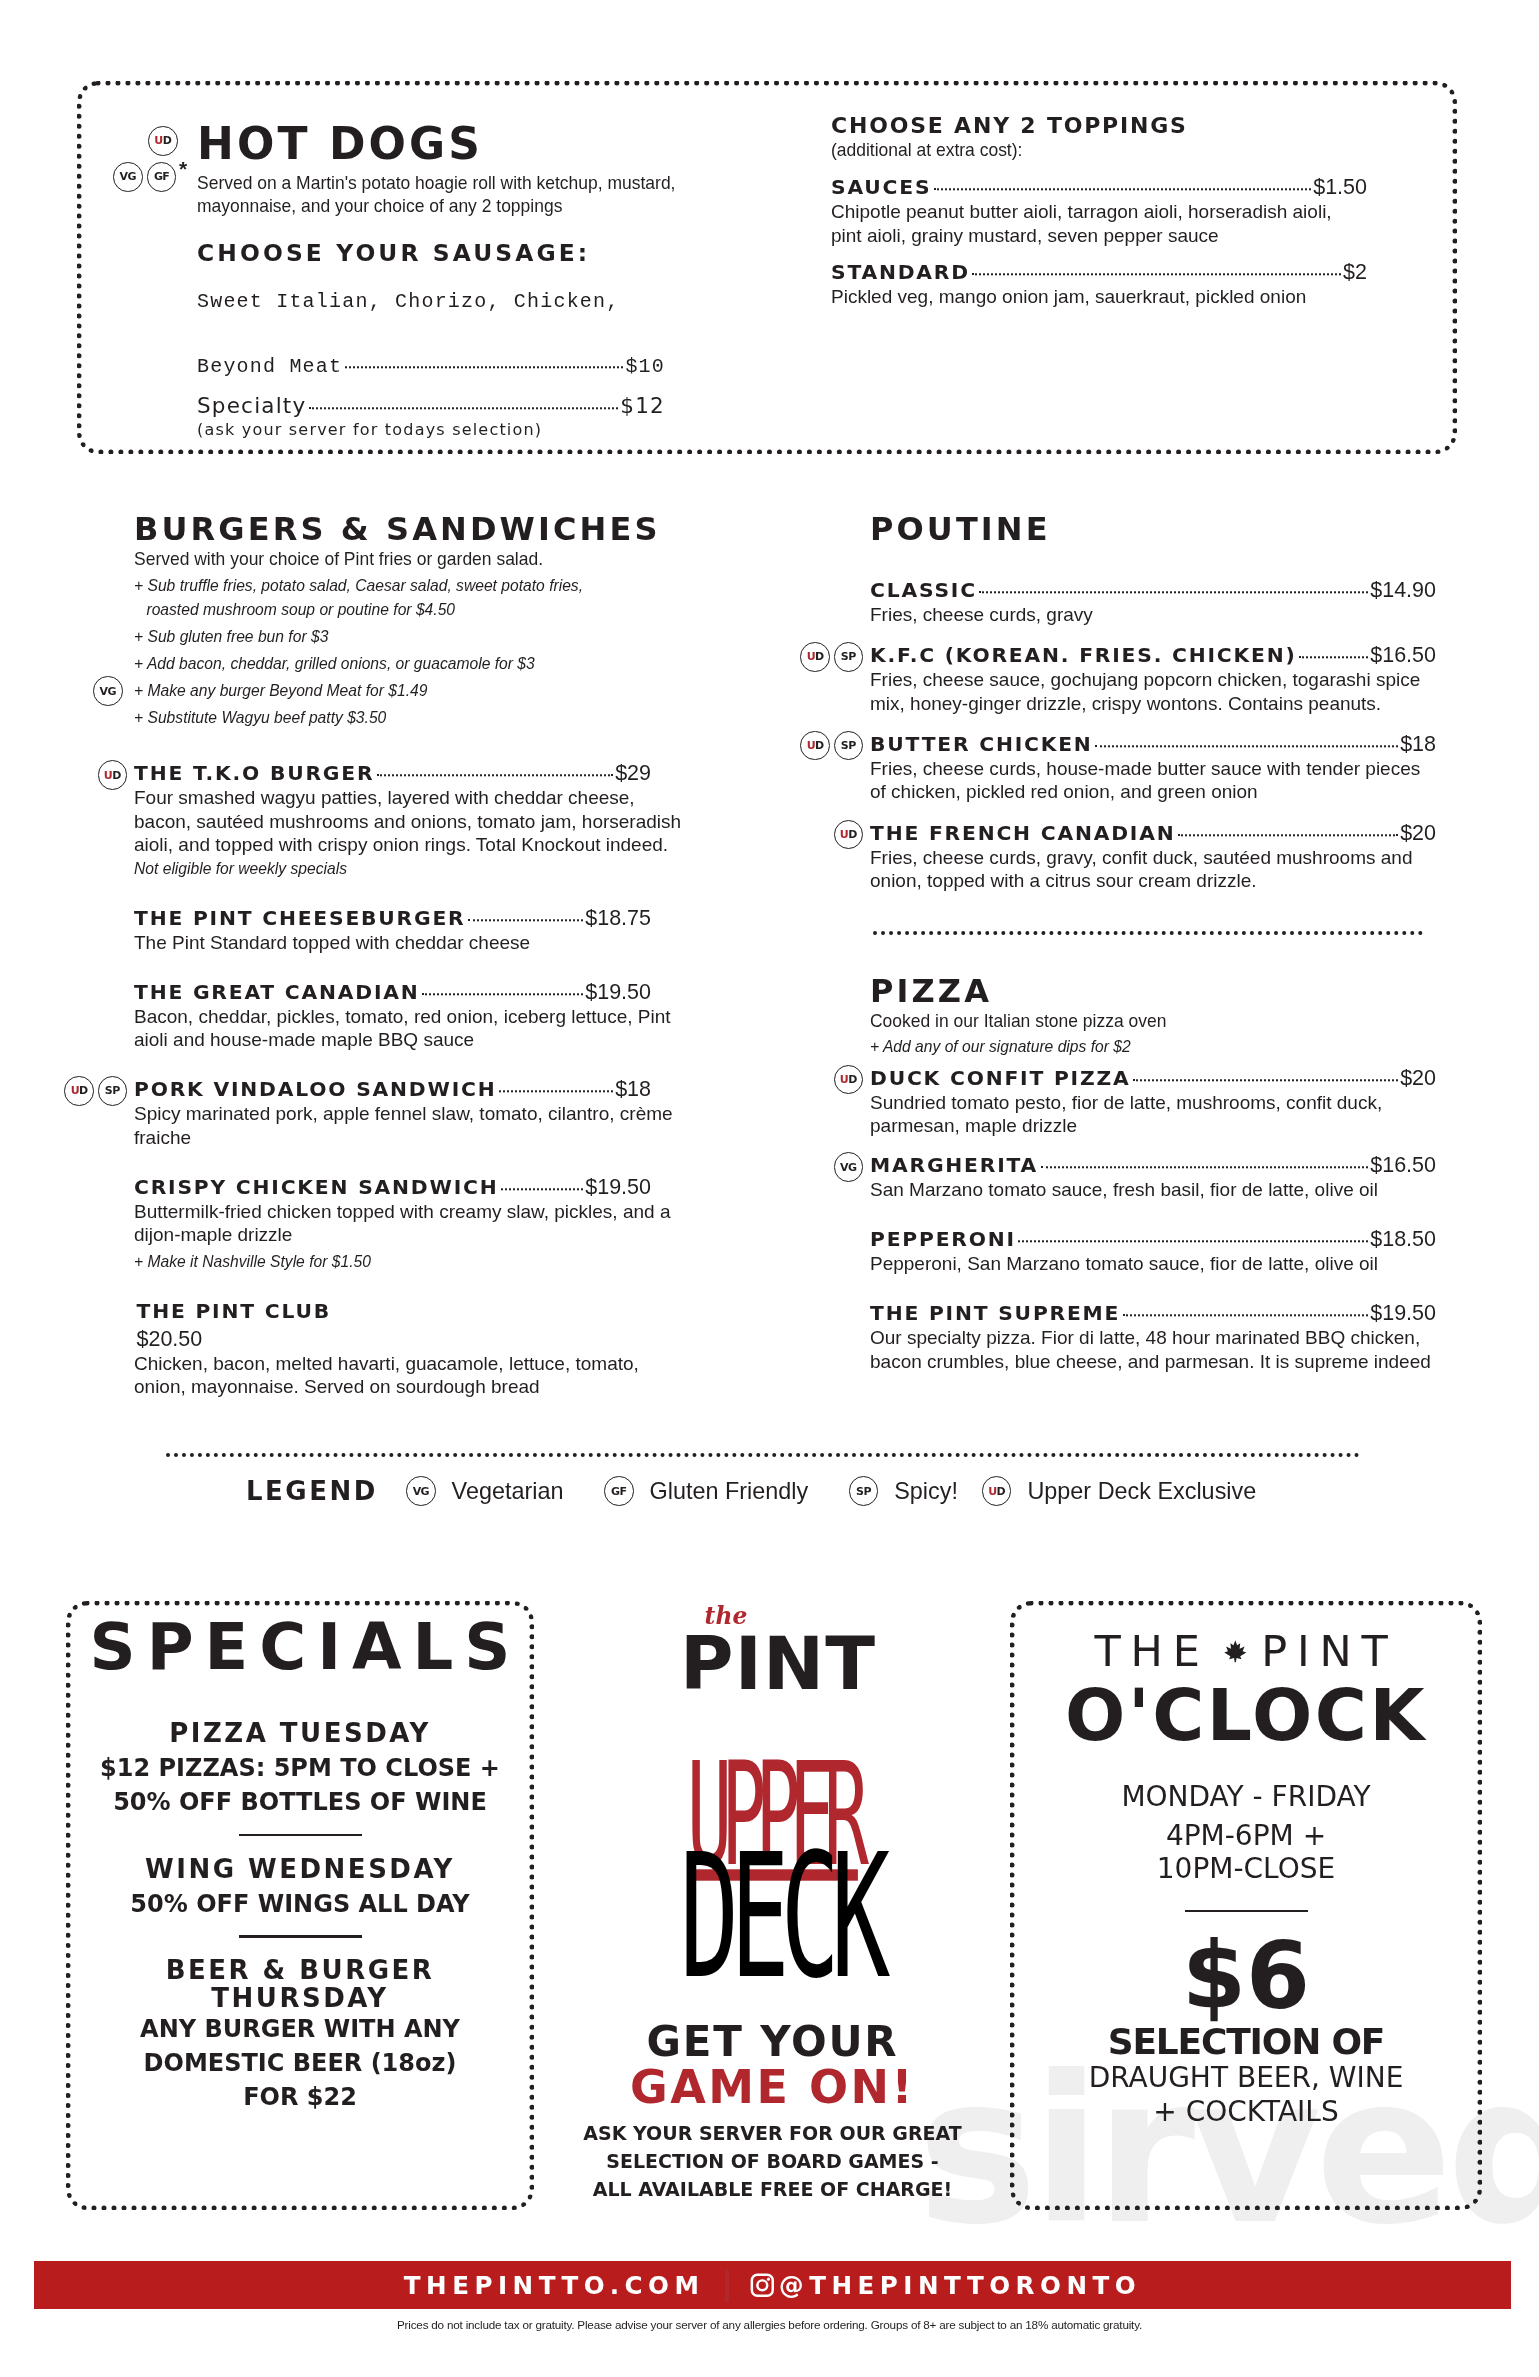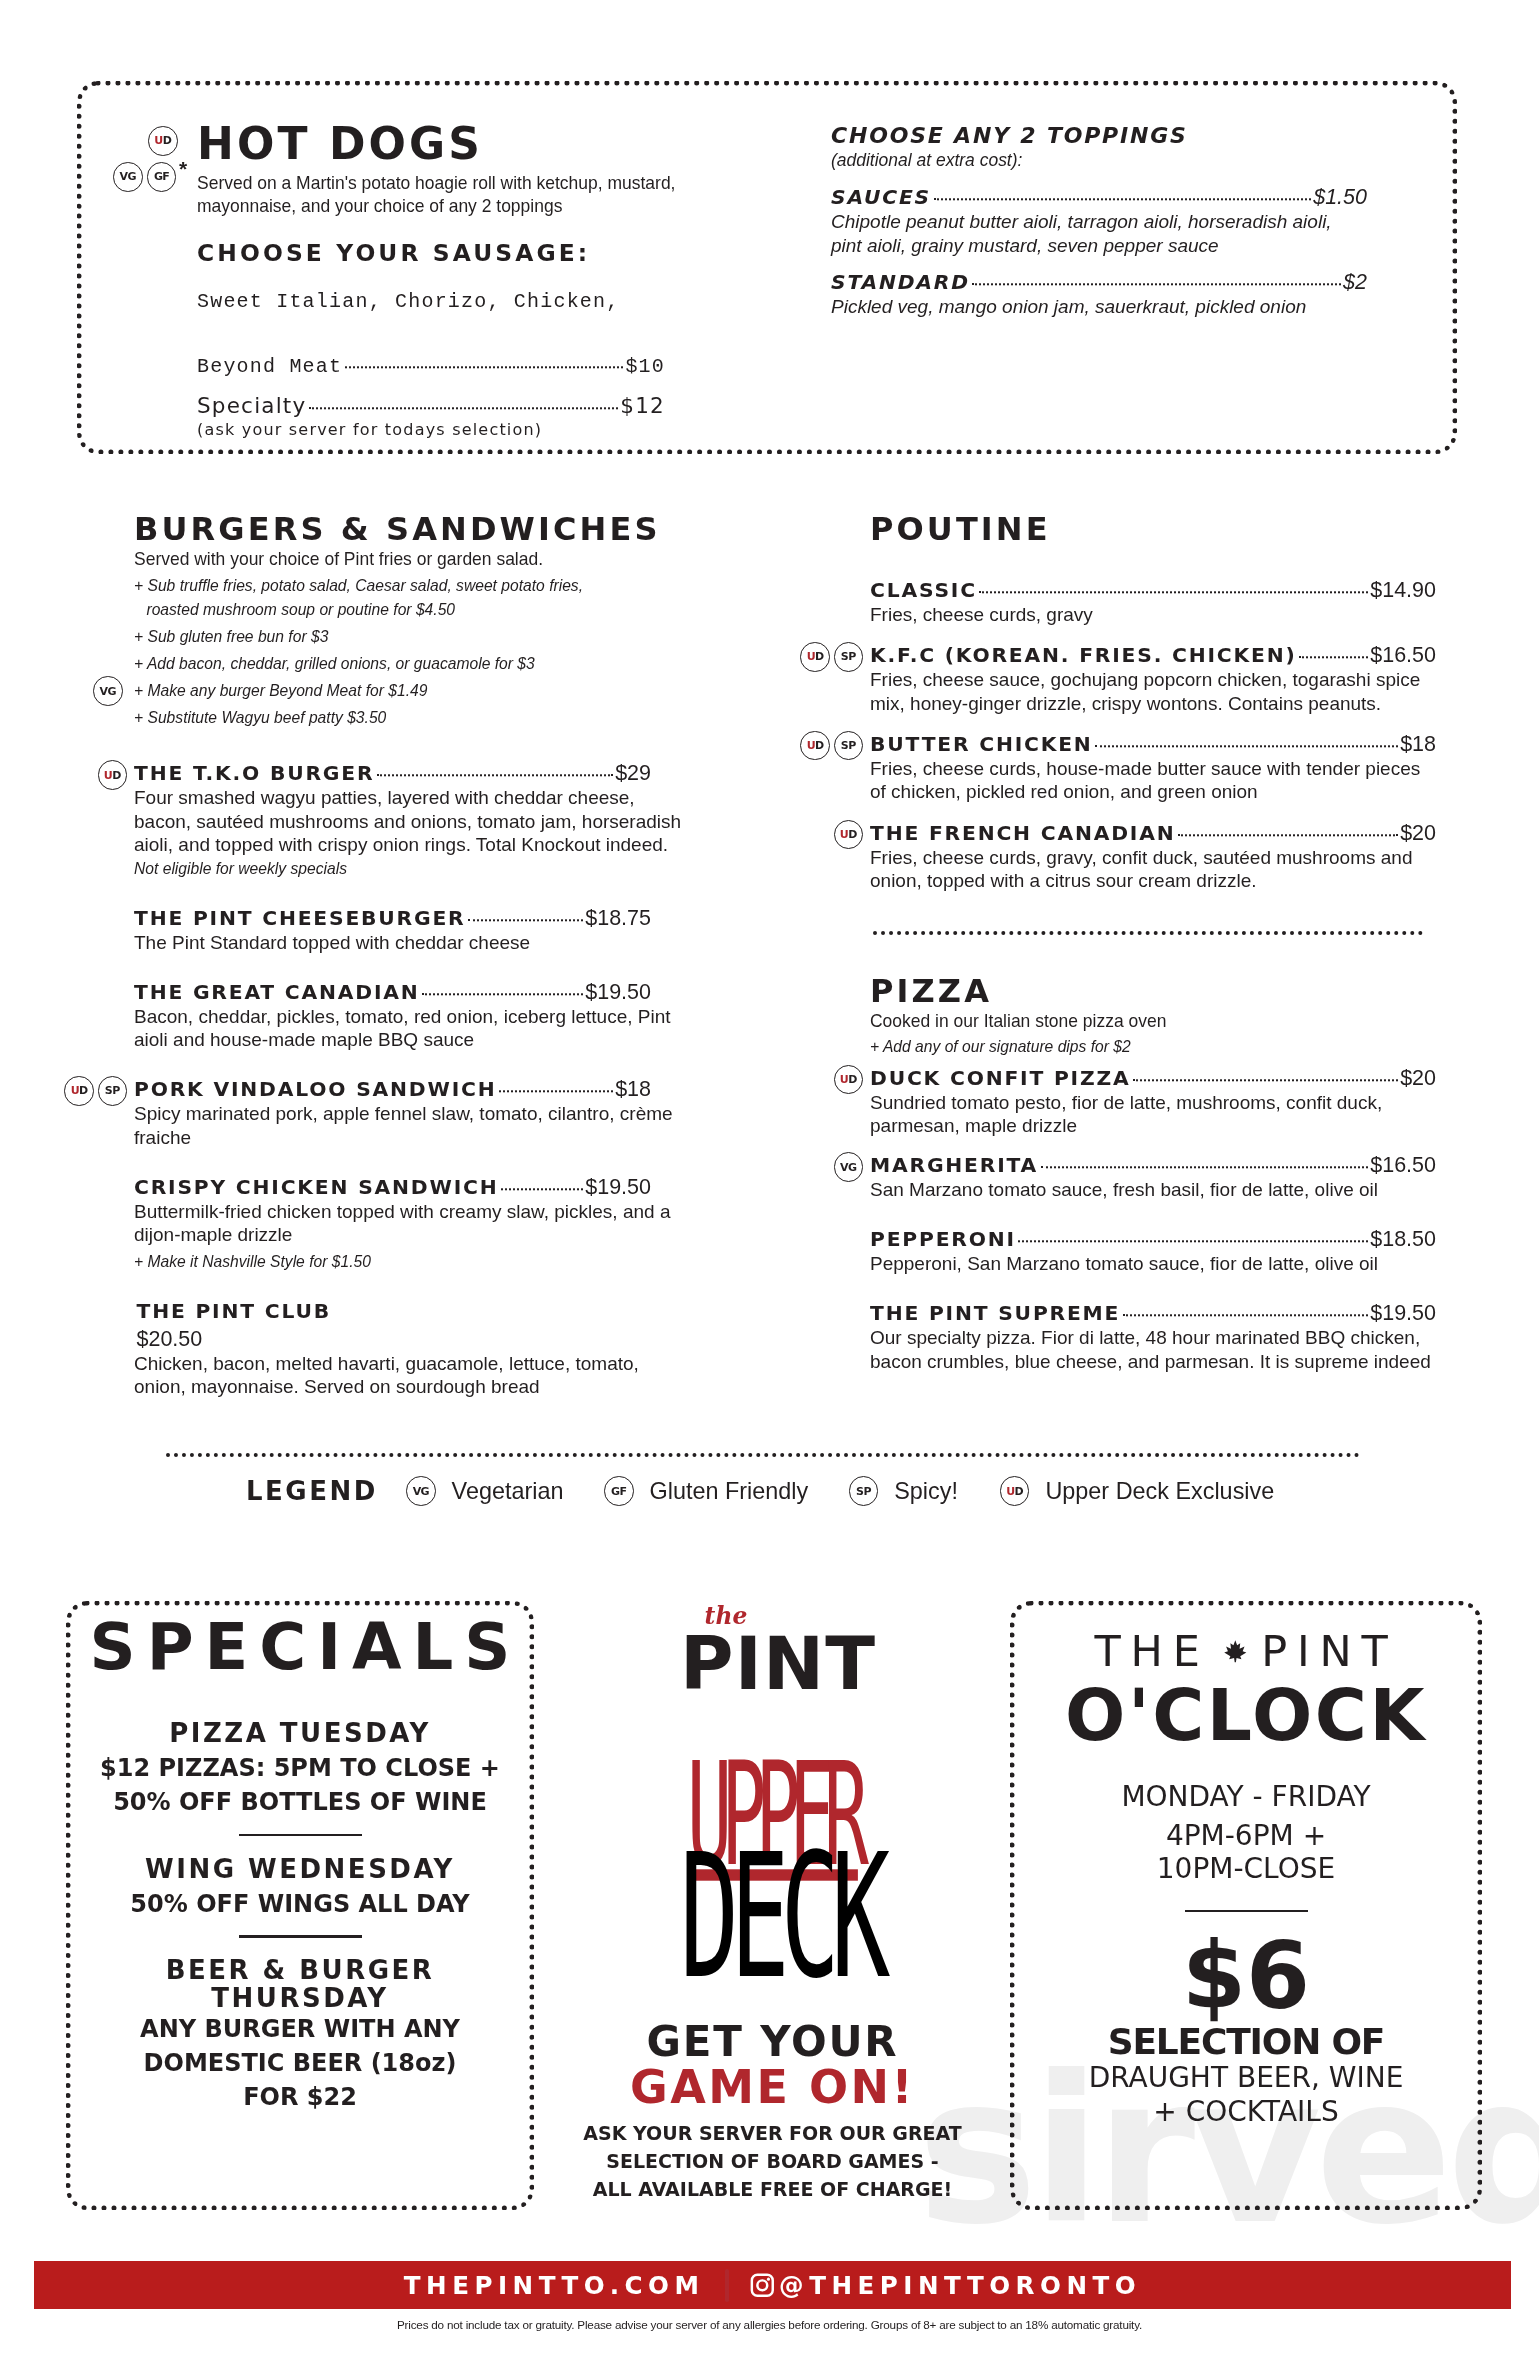--- a/index.html
+++ b/index.html
@@ -57,21 +57,21 @@
   <div style="margin-top:9.8px;font-family:'DejaVu Sans',sans-serif;font-size:21.5px;letter-spacing:1.2px;line-height:29.5px;">
     <div class="topping-head" style="width:468px;">
       <span>Specialty</span>
       <span class="leader"></span>
       <span>$12</span>
     </div>
     <div style="font-size:16px;line-height:18.5px;">(ask your server for todays selection)</div>
   </div>
 </div>
 
-<div class="abs" style="left:831px;top:124px;width:536px;font-style:italic;">
+<div class="abs" style="left:831px;top:114px;width:536px;">
   <h2 class="sec-title" style="font-size:22px;letter-spacing:1.8px;">CHOOSE ANY 2 TOPPINGS</h2>
   <p class="sub">(additional at extra cost):</p>
   <div style="margin-top:13.5px;">
     <div class="topping-head">
       <span class="item-name">SAUCES</span>
       <span class="leader"></span>
       <span class="price">$1.50</span>
     </div>
     <p class="desc">Chipotle peanut butter aioli, tarragon aioli, horseradish aioli, pint aioli, grainy mustard, seven pepper sauce</p>
   </div>
@@ -271,21 +271,21 @@
 </div>
 
 <div class="abs" style="left:166px;top:1453px;width:1194px;border-top:4.3px dotted #231f20;"></div>
 <div class="abs" style="left:246px;top:1476px;display:flex;align-items:center;gap:16px;font-size:23.4px;">
   <span style="font-family:'DejaVu Sans',sans-serif;font-weight:bold;letter-spacing:2.5px;font-size:26px;margin-right:12.3px;">LEGEND</span>
   <span class="badge">VG</span>
   <span style="margin-right:24.6px;">Vegetarian</span>
   <span class="badge">GF</span>
   <span style="margin-right:24.6px;">Gluten Friendly</span>
   <span class="badge">SP</span>
-  <span style="margin-right:26px;">Spicy!</span>
+  <span style="margin-right:8px;">Spicy!</span>
   <span class="badge">
       <span class="u">U</span>
       <span>D</span>
     </span>
   <span>Upper Deck Exclusive</span>
 </div>
 
 <div class="dotbox" style="left:66px;top:1601px;width:468px;height:609px;"></div>
 <div class="abs center" style="left:66px;top:1613px;width:468px;">
   <div class="h-big" style="font-size:64px;letter-spacing:11px;line-height:69px;padding-left:11px;">SPECIALS</div>

